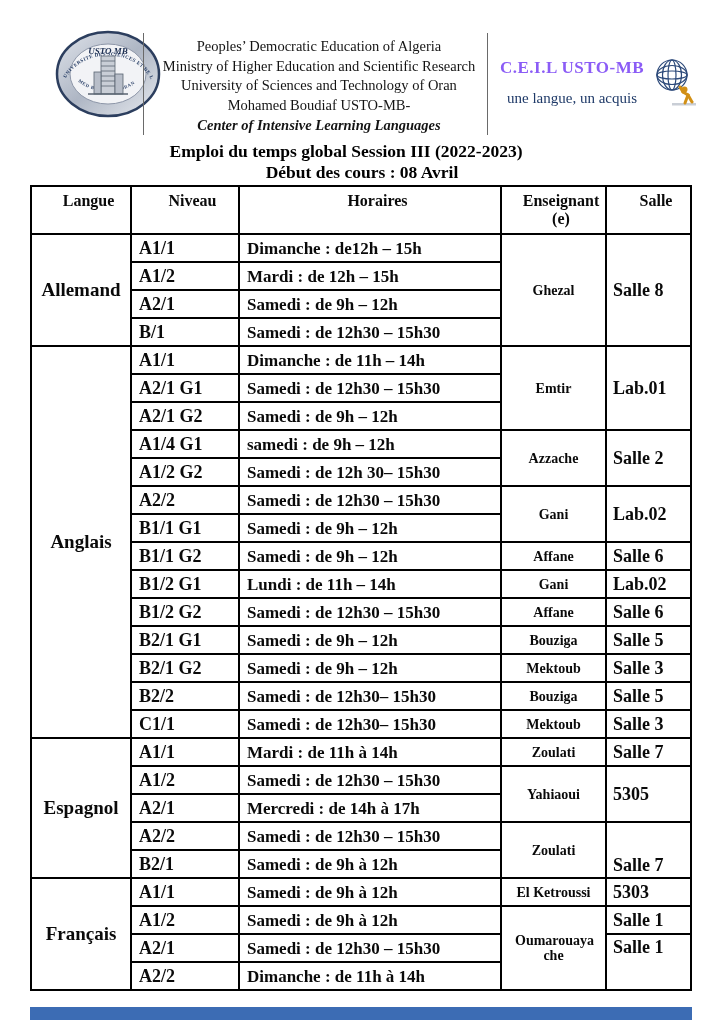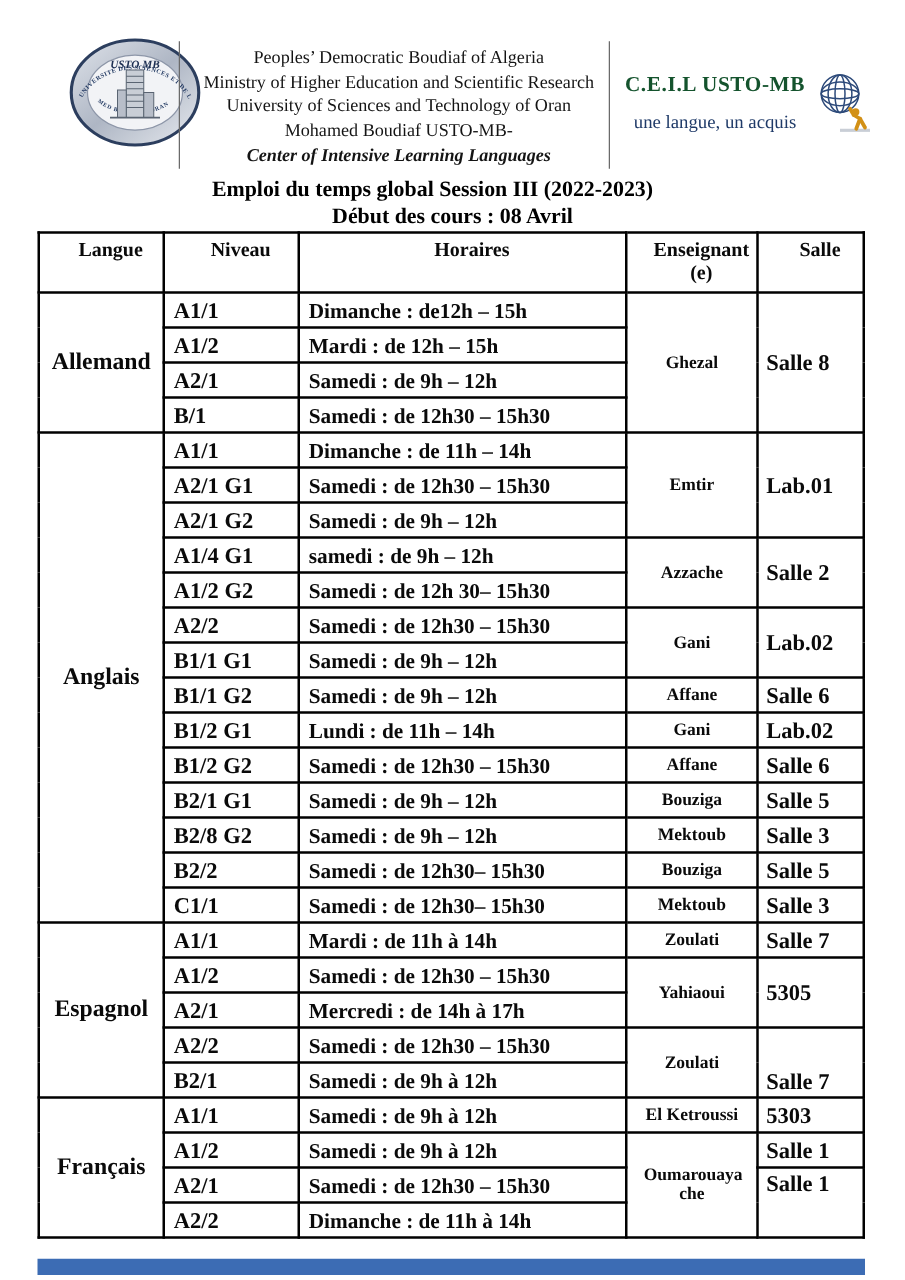--- a/index.html
+++ b/index.html
@@ -74,30 +74,30 @@
         <line x1="49" y1="48" x2="63" y2="48"></line>
       <line x1="49" y1="53" x2="63" y2="53"></line>
         <line x1="49" y1="58" x2="63" y2="58"></line>
       <line x1="36" y1="66" x2="76" y2="66" stroke-width="1.4"></line>
     </g>
   </svg>
 
   <div class="vline vline-left"></div>
 
   <div class="official">
-    <div>Peoples’ Democratic Boudiaf of Algeria</div>
+    <div>Peoples’ Democratic Education of Algeria</div>
     <div>Ministry of Higher Education and Scientific Research</div>
     <div>University of Sciences and Technology of Oran Mohamed Boudiaf USTO-MB-</div>
     <div class="bold-italic">Center of Intensive Learning Languages</div>
   </div>
 
   <div class="vline vline-right"></div>
 
   <div class="ceil">
-    <div class="ceil-title" style="color: #14532d;">C.E.I.L USTO-MB</div>
+    <div class="ceil-title" style="color: #8b5cf6;">C.E.I.L USTO-MB</div>
     <div class="ceil-tag" style="color: rgb(31, 58, 104);">une langue, un acquis</div>
     <svg class="globe" viewBox="0 0 52 50">
       <g fill="none" stroke="#2d4a7a" stroke-width="1.2">
         <circle cx="22" cy="17" r="15"></circle>
         <ellipse cx="22" cy="17" rx="9.5" ry="15"></ellipse>
         <ellipse cx="22" cy="17" rx="4" ry="15"></ellipse>
         <ellipse cx="22" cy="17" rx="15" ry="9.5"></ellipse>
         <ellipse cx="22" cy="17" rx="15" ry="4"></ellipse>
       </g>
       <rect x="22" y="45" width="24" height="2.5" fill="#c9ced6"></rect>
@@ -203,21 +203,21 @@
           <td class="ens" rowspan="1">Affane</td>
           <td class="salle" rowspan="1">Salle 6</td>
         </tr>
         <tr>
           <td class="niveau">B2/1 G1</td>
           <td class="horaire">Samedi : de 9h – 12h</td>
           <td class="ens" rowspan="1">Bouziga</td>
           <td class="salle" rowspan="1">Salle 5</td>
         </tr>
         <tr>
-          <td class="niveau">B2/8 G2</td>
+          <td class="niveau">B2/1 G2</td>
           <td class="horaire">Samedi : de 9h – 12h</td>
           <td class="ens" rowspan="1">Mektoub</td>
           <td class="salle" rowspan="1">Salle 3</td>
         </tr>
         <tr>
           <td class="niveau">B2/2</td>
           <td class="horaire">Samedi : de 12h30– 15h30</td>
           <td class="ens" rowspan="1">Bouziga</td>
           <td class="salle" rowspan="1">Salle 5</td>
         </tr>

